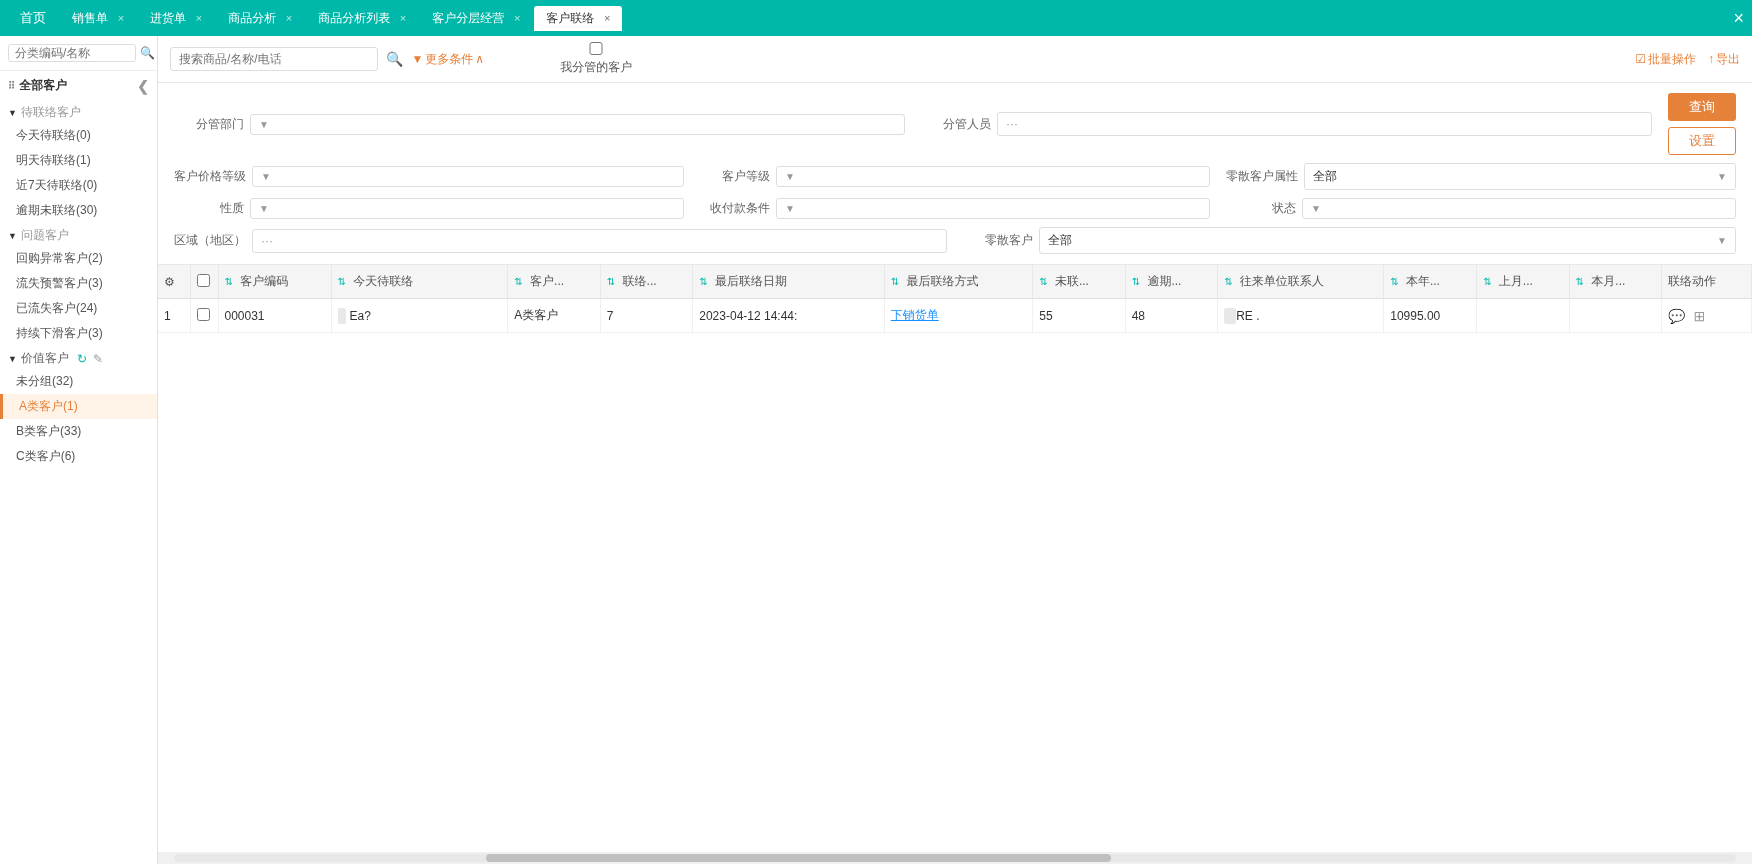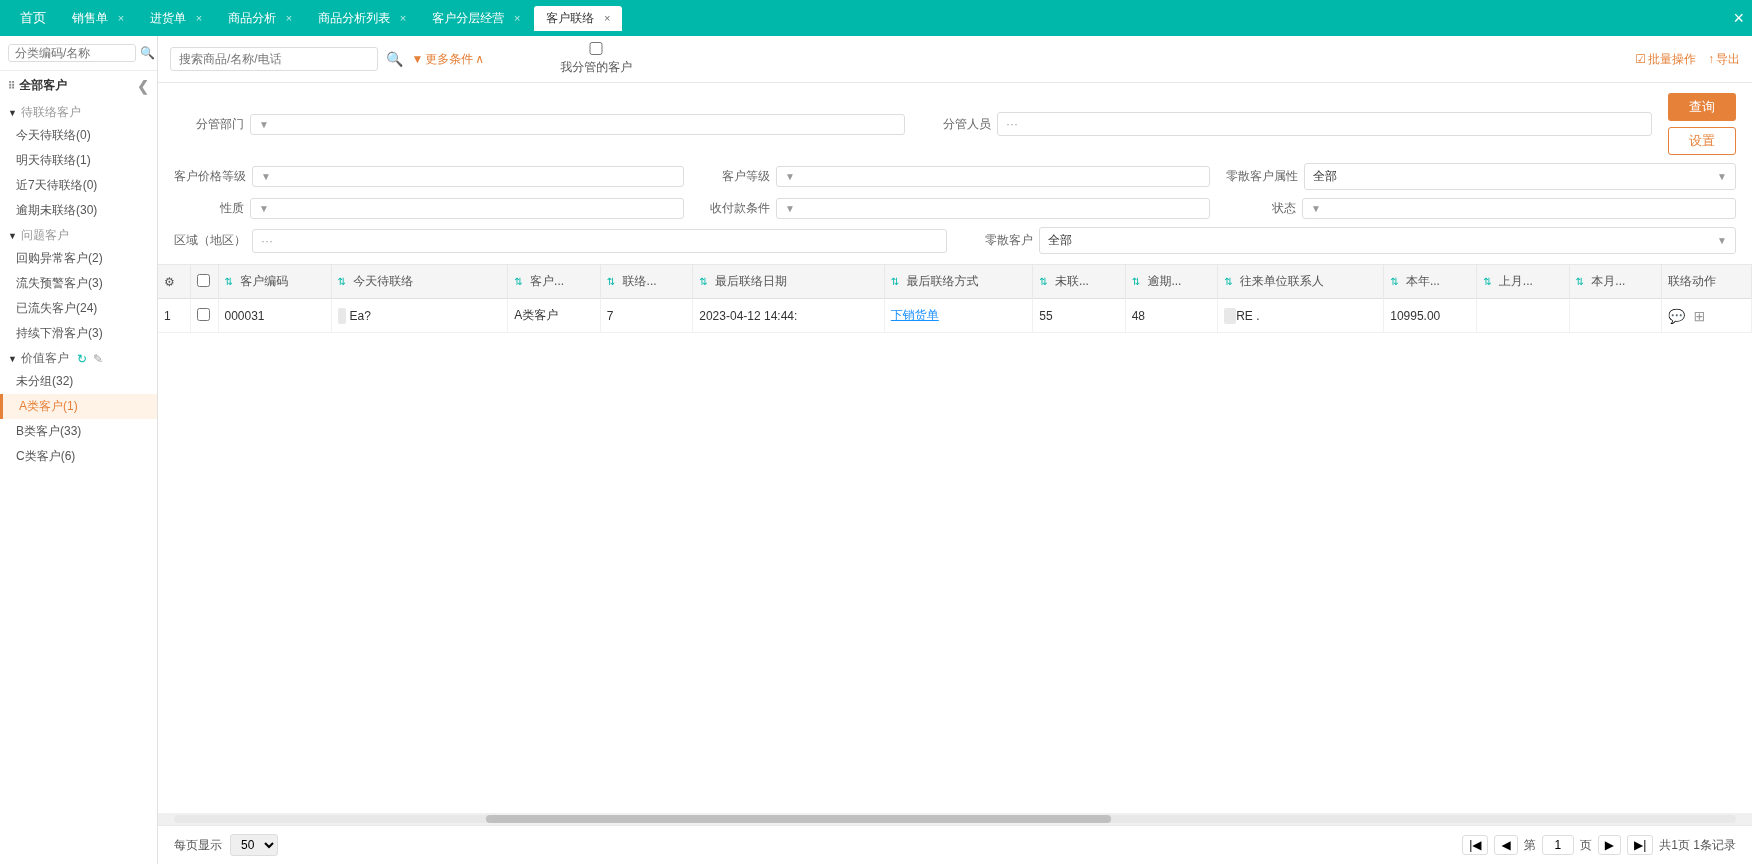--- a/index.html
+++ b/index.html
@@ -688,33 +688,15 @@
         </tbody>
       </table>
     </div>
 
     <div class="table-footer-scroll">
       <div class="scrollbar-track">
         <div class="scrollbar-thumb"></div>
       </div>
     </div>
 
-    <div class="table-footer">
-      <div class="pagination-left">
-        <span>每页显示</span>
-        <select>
-          <option>50</option>
-        </select>
-      </div>
-      <div class="pagination-right">
-        <button class="page-btn">|◀</button>
-        <button class="page-btn">◀</button>
-        <span>第</span>
-        <input type="text" value="1" style="">
-        <span>页</span>
-        <button class="page-btn">▶</button>
-        <button class="page-btn">▶|</button>
-        <span>共1页 1条记录</span>
-      </div>
-    </div>
 
   </div>
 </div>
 
 </body></html>

